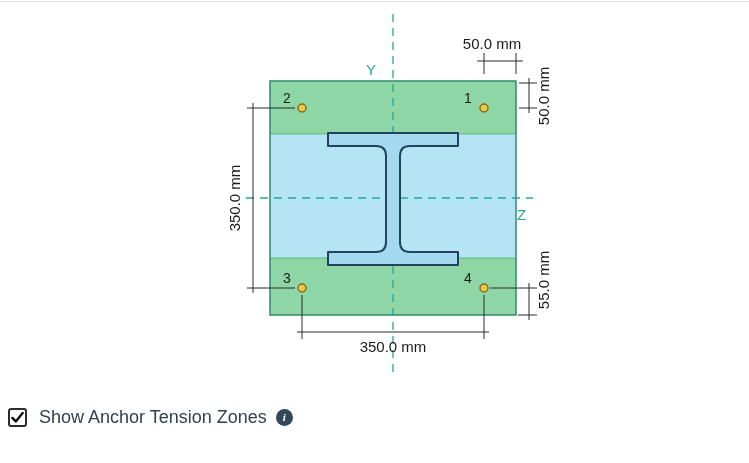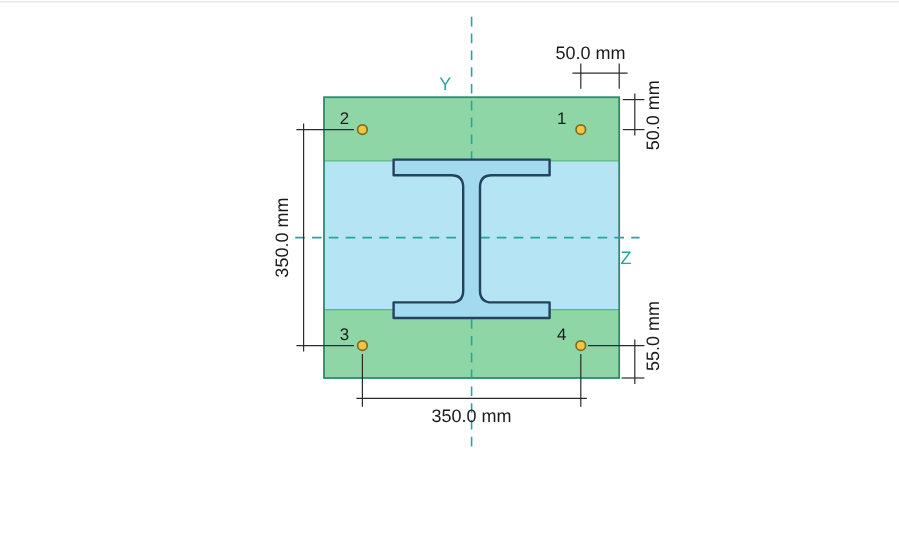--- a/index.html
+++ b/index.html
@@ -110,13 +110,22 @@
     <circle cx="302" cy="288" r="4" class="anchor-dot" fill="#f3c63f" stroke="#7d6b26"></circle>
     <text x="287" y="283" class="anchor-label">3</text>
   </g>
   <g>
     <circle cx="484" cy="288" r="4" class="anchor-dot" fill="#f3c63f" stroke="#7d6b26"></circle>
     <text x="468" y="283" class="anchor-label">4</text>
   </g>
 </svg>
 
 <div class="settings">
+  <div class="checkbox-row">
+    <span class="checkbox">
+      <svg class="check-icon" viewBox="0 0 16 16">
+        <path d="M2.5 8.5 L6.2 12.2 L13.5 3.2" fill="none" stroke="#111111" stroke-width="2.6" stroke-linecap="round" stroke-linejoin="round"></path>
+      </svg>
+    </span>
+    <span class="checkbox-label">Show Anchor Tension Zones</span>
+    <span class="info-icon">i</span>
+  </div>
 </div>
 
 </body></html>

